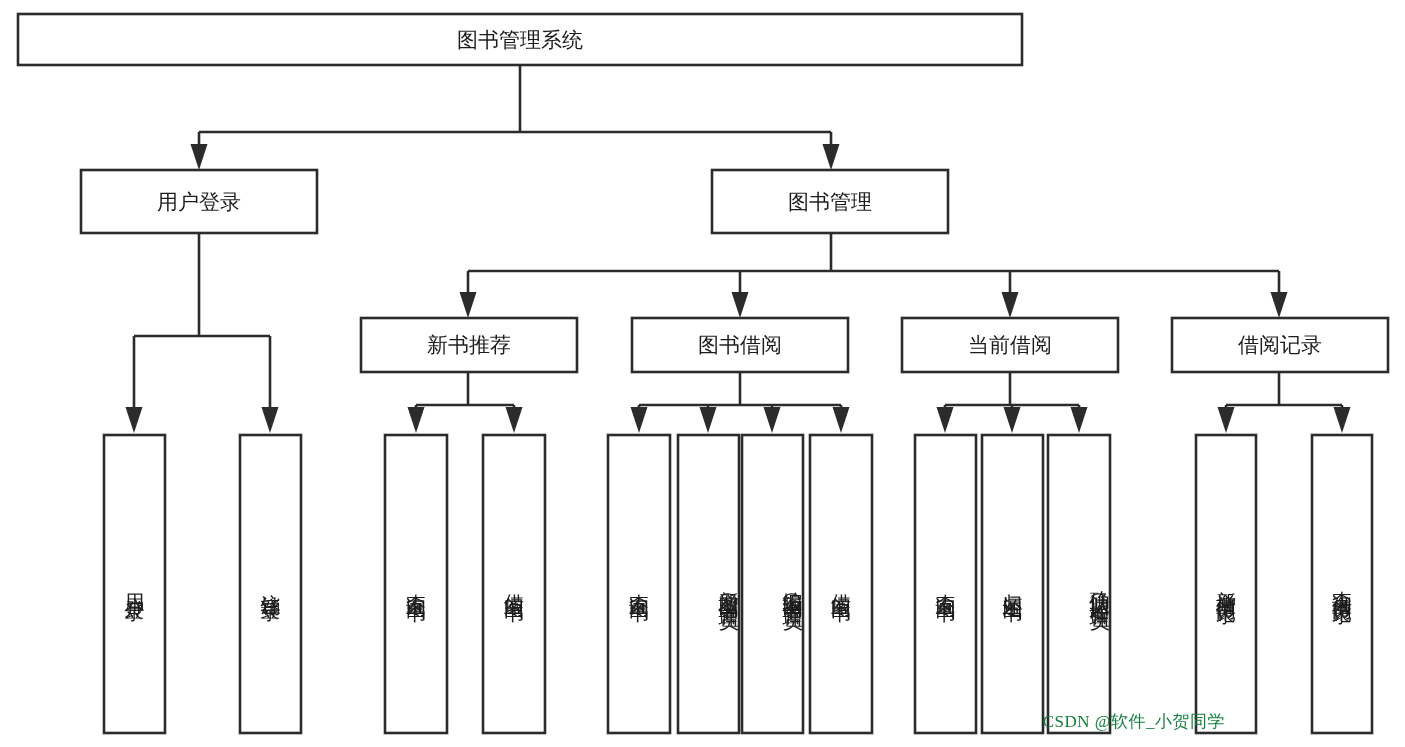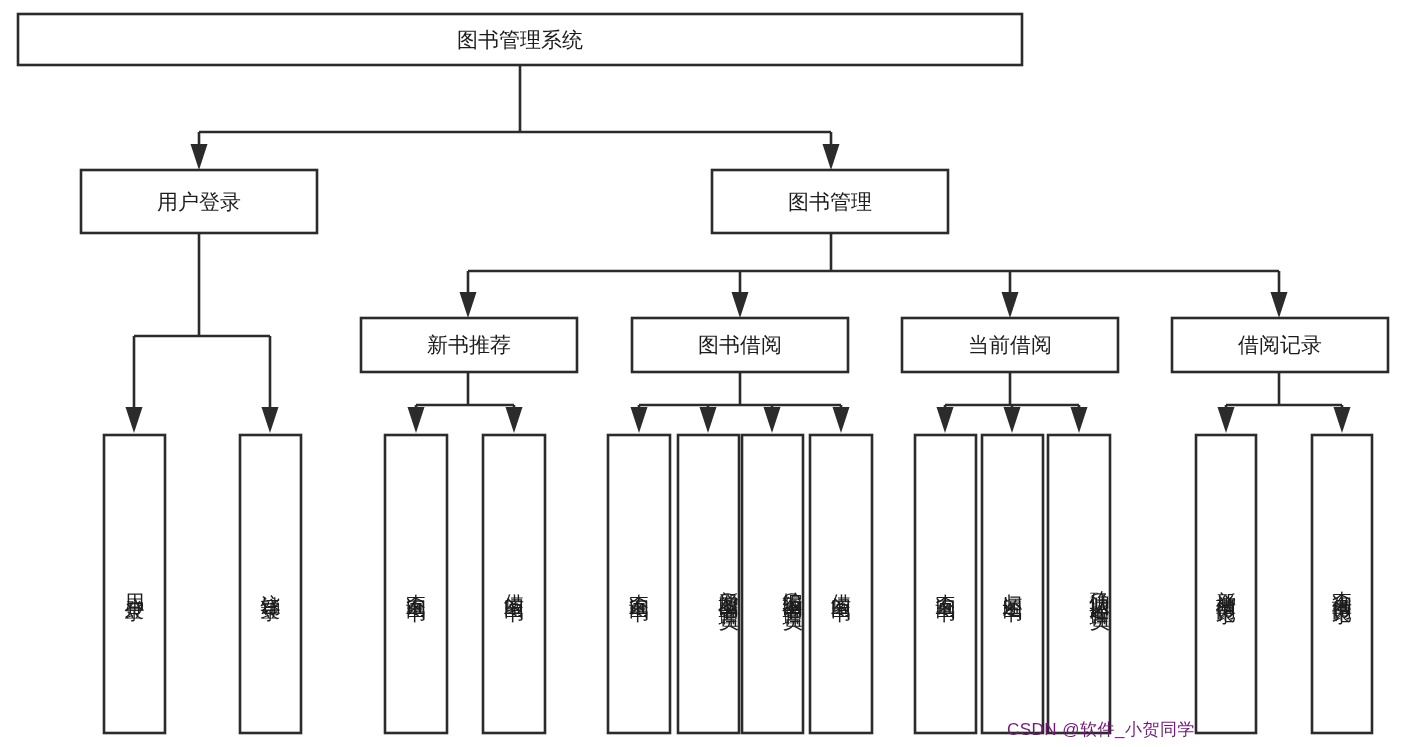--- a/index.html
+++ b/index.html
@@ -11,20 +11,21 @@
     width: 1405px;
     height: 747px;
     font-family: "DejaVu Sans", "Liberation Sans", sans-serif;
     overflow: hidden;
   }
   #diagram-root {
     position: relative;
     width: 1203px;
     height: 747px;
     background: #ffffff;
+    padding-left: 30px;
   }
   svg#tree-svg {
     position: absolute;
     top: 0;
     left: 0;
     width: 1405px;
     height: 747px;
     display: block;
   }
   .node-box {
@@ -60,24 +61,24 @@
     letter-spacing: 3px;
     white-space: nowrap;
     display: flex;
     align-items: center;
     justify-content: center;
     pointer-events: none;
   }
   #watermark {
     position: absolute;
     right: 8px;
-    bottom: 6px;
-    font-family: Liberation Sans, sans-serif;
+    bottom: 14px;
+    font-family: Liberation Serif, serif;
     font-size: 17px;
-    color: #701a75;
+    color: #15803d;
     white-space: nowrap;
     letter-spacing: 0.5px;
   }
 </style>
 </head>
 <body>
 
 <div id="diagram-root">
 
   <svg id="tree-svg" viewBox="0 0 1405 747">

